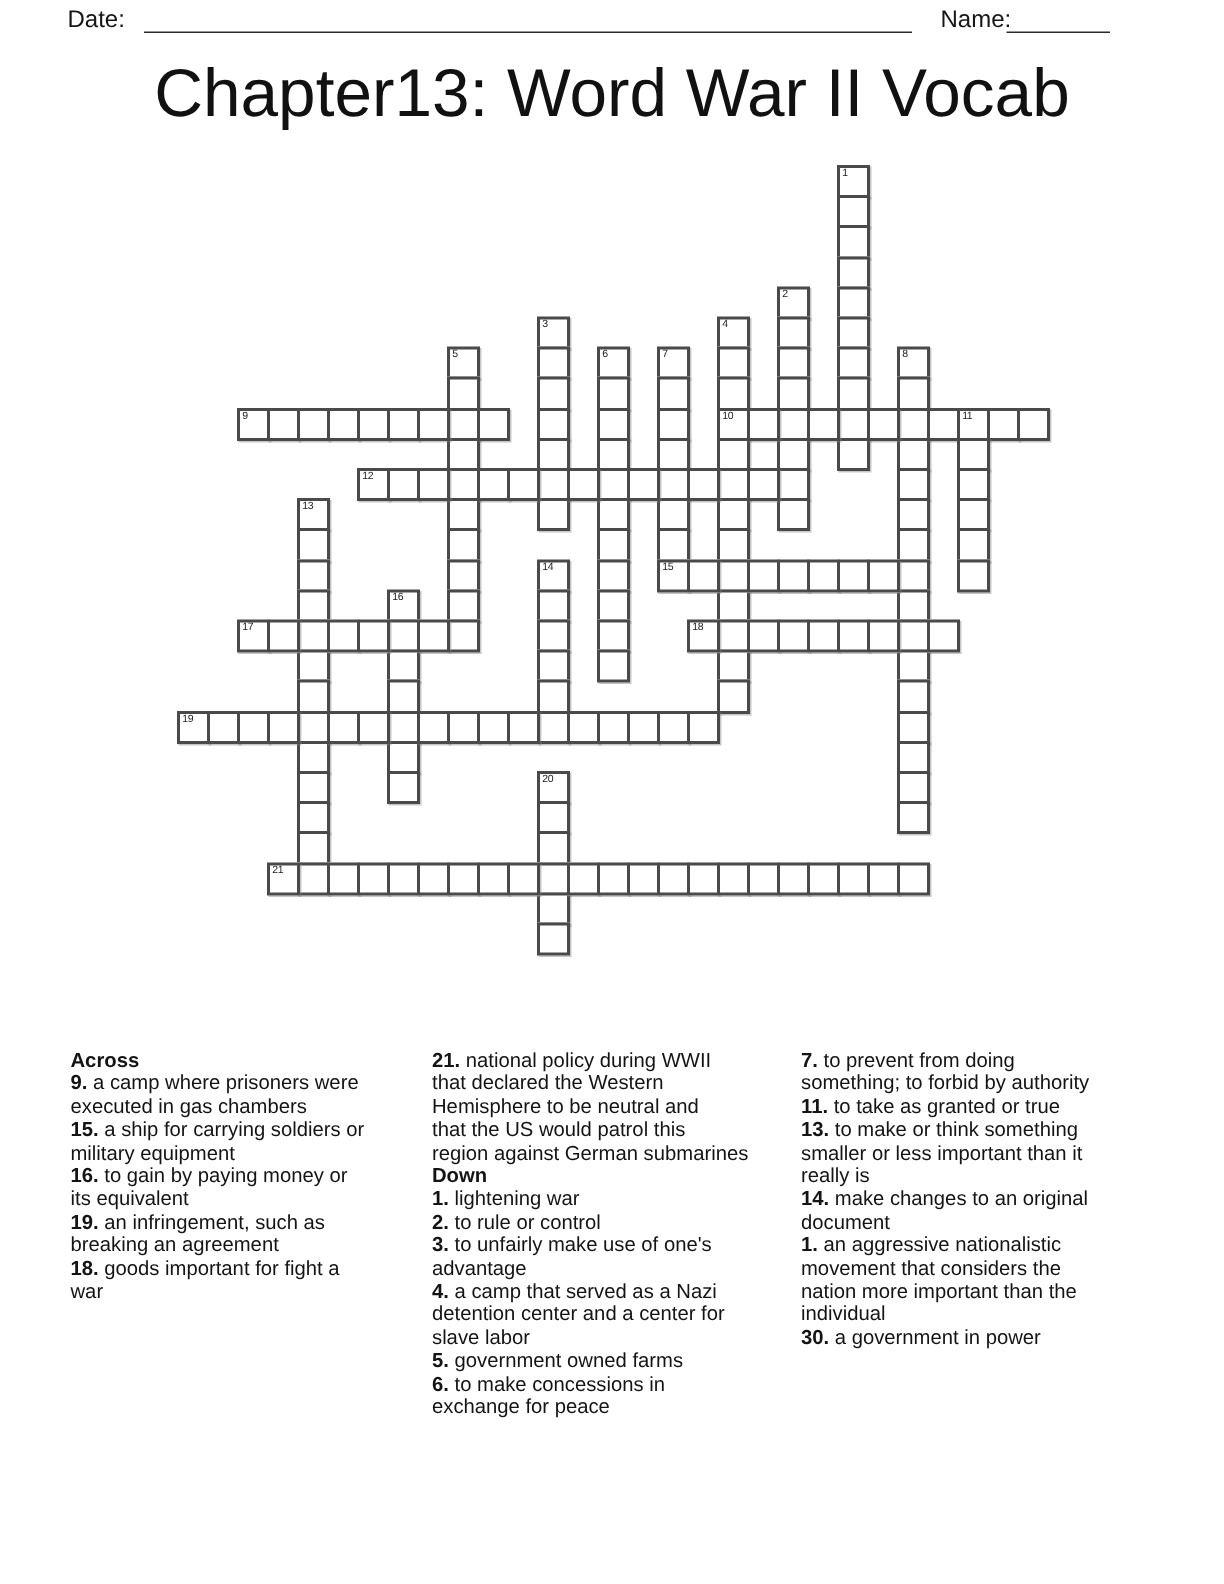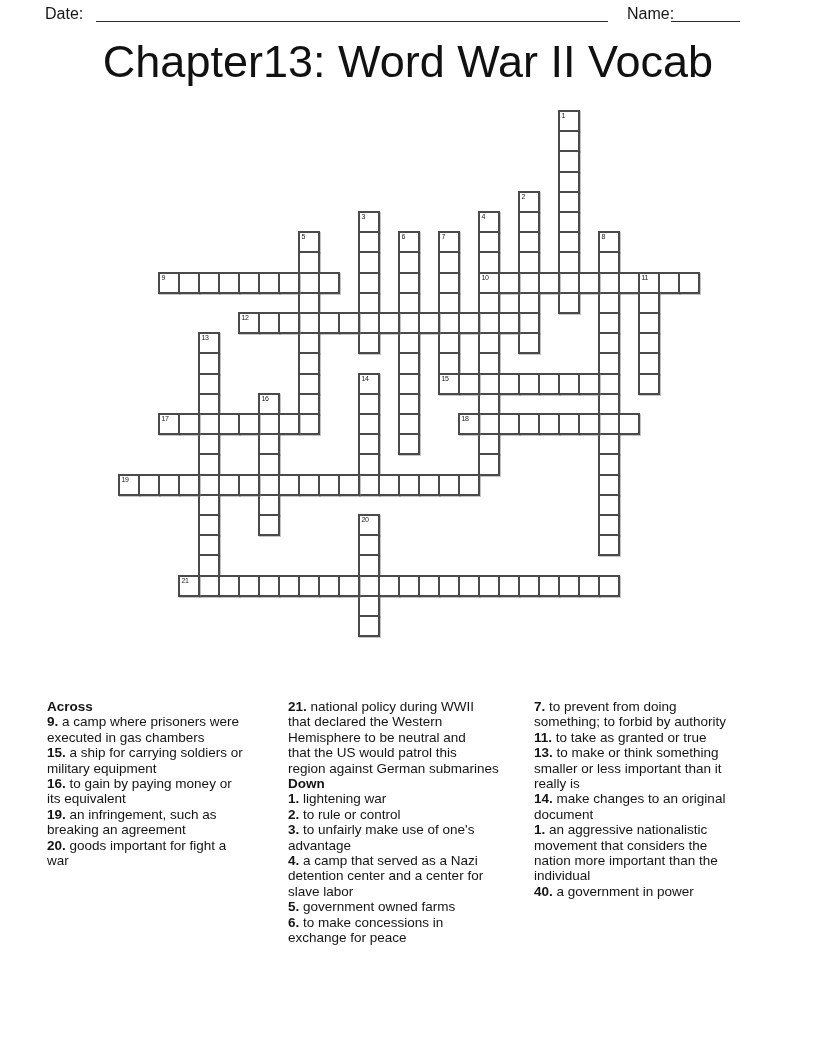--- a/index.html
+++ b/index.html
@@ -282,33 +282,33 @@
     <div class="cell" style="left: 480px; top: 464.6px;"></div>
   </div>
 
 <div>
     <div class="clue-col" style="left: 47px; top: 699px; width: 238px;">
       <div class="clue-header">Across</div>
       <div class="clue"><b>9.</b> a camp where prisoners were<br>executed in gas chambers</div>
       <div class="clue"><b>15.</b> a ship for carrying soldiers or<br>military equipment</div>
       <div class="clue"><b>16.</b> to gain by paying money or<br>its equivalent</div>
       <div class="clue"><b>19.</b> an infringement, such as<br>breaking an agreement</div>
-      <div class="clue"><b>20.</b> goods important for fight a<br>war</div>
+      <div class="clue"><b>18.</b> goods important for fight a<br>war</div>
     </div>
     <div class="clue-col" style="left: 288px; top: 699px; width: 244px;">
       <div class="clue"><b>21.</b> national policy during WWII<br>that declared the Western<br>Hemisphere to be neutral and<br>that the US would patrol this<br>region against German submarines</div>
       <div class="clue-header">Down</div>
       <div class="clue"><b>1.</b> lightening war</div>
       <div class="clue"><b>2.</b> to rule or control</div>
       <div class="clue"><b>3.</b> to unfairly make use of one's<br>advantage</div>
       <div class="clue"><b>4.</b> a camp that served as a Nazi<br>detention center and a center for<br>slave labor</div>
       <div class="clue"><b>5.</b> government owned farms</div>
       <div class="clue"><b>6.</b> to make concessions in<br>exchange for peace</div>
     </div>
     <div class="clue-col" style="left: 534px; top: 699px; width: 240px;">
       <div class="clue"><b>7.</b> to prevent from doing<br>something; to forbid by authority</div>
       <div class="clue"><b>11.</b> to take as granted or true</div>
       <div class="clue"><b>13.</b> to make or think something<br>smaller or less important than it<br>really is</div>
       <div class="clue"><b>14.</b> make changes to an original<br>document</div>
       <div class="clue"><b>1.</b> an aggressive nationalistic<br>movement that considers the<br>nation more important than the<br>individual</div>
-      <div class="clue"><b>40.</b> a government in power</div>
+      <div class="clue"><b>30.</b> a government in power</div>
     </div>
   </div>
 
 </body></html>

